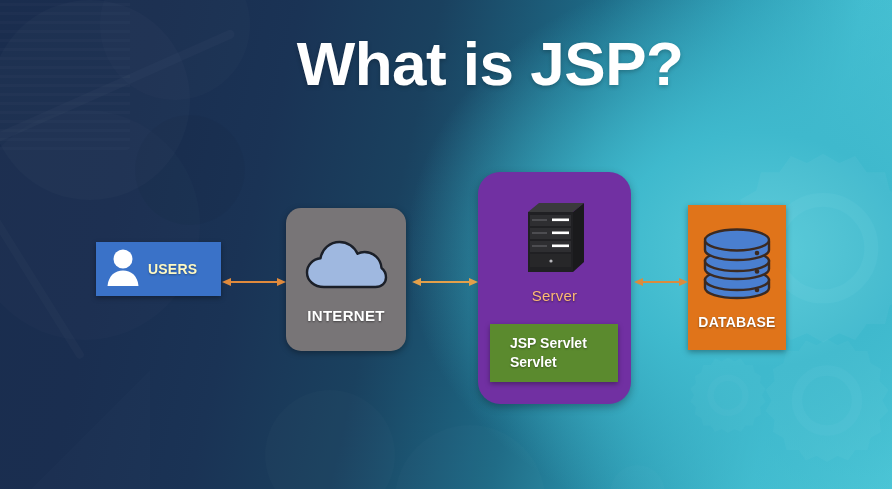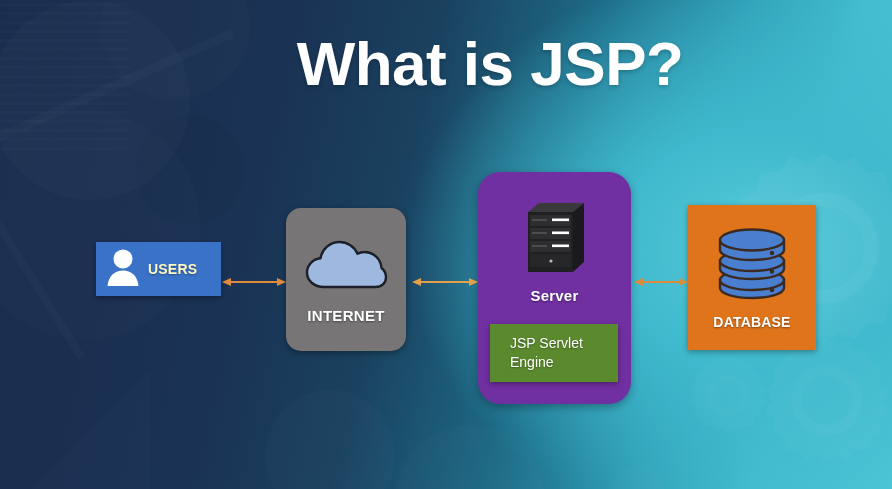--- a/index.html
+++ b/index.html
@@ -132,39 +132,39 @@
     left: 478px; top: 172px; width: 153px; height: 232px;
     background: #7130a2;
     border-radius: 22px;
     box-shadow: 0 3px 8px rgba(0,0,0,0.30);
   }
   .node-server-panel .rack-wrap {
     position: absolute; left: 0; top: 28px; width: 100%;
     display: flex; flex-direction: column; align-items: center;
   }
   .node-server-panel .lbl-server {
-    color: #ffffff; font-size: 15px; font-weight: bold;
+    color: #fdba74; font-size: 15px; font-weight: normal;
     margin-top: 7px; letter-spacing: .2px;
     text-shadow: 0 1px 2px rgba(0,0,0,0.45);
   }
   .engine-box {
     position: absolute;
     left: 12px; top: 152px; width: 128px; height: 58px;
     background: #5b8a2e;
     box-shadow: 0 2px 5px rgba(0,0,0,0.35);
     display: flex; flex-direction: column; justify-content: center;
   }
   .engine-box .l {
-    color: #ffffff; font-size: 14px; font-weight: normal;
+    color: #ffffff; font-size: 14px; font-weight: bold;
     padding-left: 20px; line-height: 19px;
     text-shadow: 0 1px 2px rgba(0,0,0,0.40);
   }
 
   .node-database {
-    left: 688px; top: 205px; width: 128px; height: 145px;
+    left: 688px; top: 205px; width: 98px; height: 145px;
     background: #e0741a;
     box-shadow: 0 2px 6px rgba(0,0,0,0.35);
     display: flex; flex-direction: column;
     align-items: center; justify-content: center;
   }
   .node-database .lbl {
     color: #ffffff; font-size: 14px; font-weight: bold;
     margin-top: 10px; letter-spacing: .2px;
     text-shadow: 0 1px 2px rgba(0,0,0,0.45);
   }
@@ -282,21 +282,21 @@
             <rect x="10" y="32" width="15" height="2"></rect>
             <rect x="10" y="45" width="15" height="2"></rect>
           </g>
           <circle cx="29" cy="61" r="1.6" fill="#b9b9bd"></circle>
         </svg>
       </span>
       <span class="lbl-server">Server</span>
     </div>
     <div class="engine-box">
       <span class="l">JSP Servlet</span>
-      <span class="l">Engine</span>
+      <span class="l">Servlet</span>
     </div>
   </div>
 
   <div class="node node-database">
     <span>
       <svg width="72" height="74" viewBox="0 0 72 74">
         <g stroke="#3b2a22" stroke-width="2.4">
           <path d="M4 54 C4 54 4 62 4 62 C4 67.5 18.3 72 36 72 C53.7 72 68 67.5 68 62 L68 54 Z" fill="#4a7fd0"></path>
           <ellipse cx="36" cy="54" rx="32" ry="10" fill="#4a7fd0"></ellipse>
           <path d="M4 35 L4 43 C4 48.5 18.3 53 36 53 C53.7 53 68 48.5 68 43 L68 35 Z" fill="#4a7fd0"></path>

